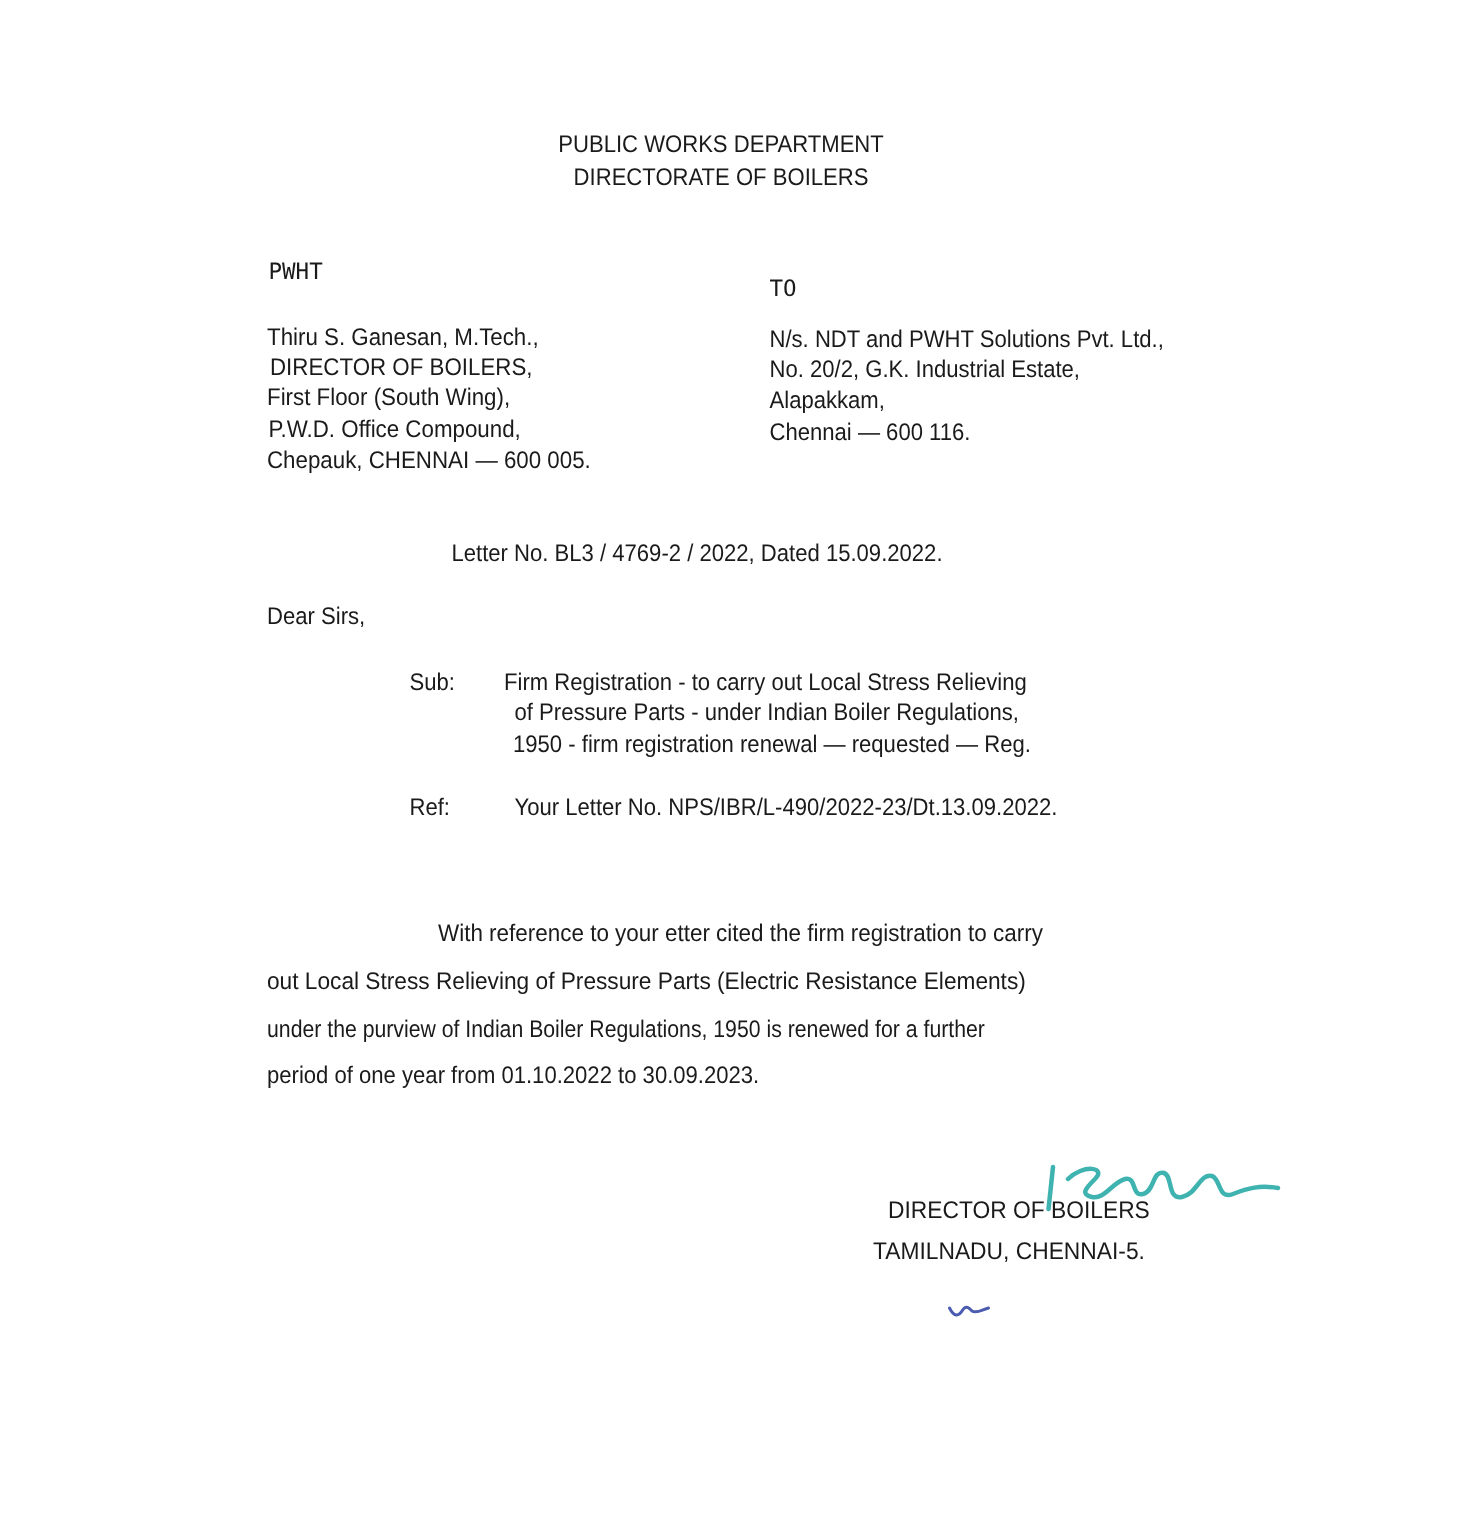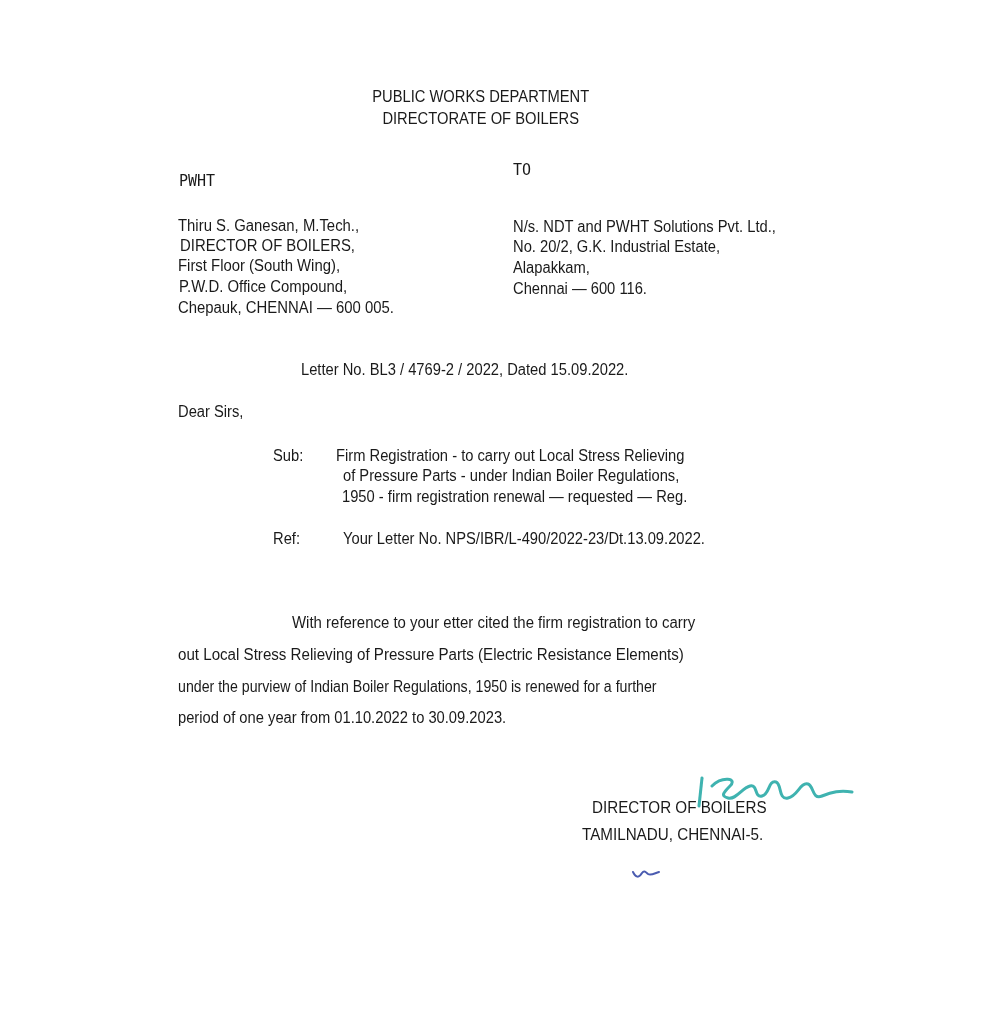--- a/index.html
+++ b/index.html
@@ -19,21 +19,21 @@
 <div class="abs hdr" style="top:88px;">PUBLIC WORKS DEPARTMENT</div>
 <div class="abs hdr" style="top:110px;">DIRECTORATE OF BOILERS</div>
 
 <div class="abs lbl" style="left:179px; top:172px;">PWHT</div>
 <div class="abs from-line" style="left:178px; top:216px;">Thiru S. Ganesan,  M.Tech.,</div>
 <div class="abs from-line" style="left:180px; top:236px;">DIRECTOR OF BOILERS,</div>
 <div class="abs from-line" style="left:178px; top:256px;">First Floor (South Wing),</div>
 <div class="abs from-line" style="left:179px; top:277px;">P.W.D. Office Compound,</div>
 <div class="abs from-line" style="left:178px; top:298px;">Chepauk, CHENNAI — 600 005.</div>
 
-<div class="abs lbl" style="left:513px; top:161px;">TO</div>
+<div class="abs lbl" style="left:513px; top:183px;">TO</div>
 <div class="abs to-line" style="left:513px; top:216px;">N/s. NDT and PWHT Solutions Pvt. Ltd.,</div>
 <div class="abs to-line" style="left:513px; top:236px;">No. 20/2, G.K. Industrial Estate,</div>
 <div class="abs to-line" style="left:513px; top:257px;">Alapakkam,</div>
 <div class="abs to-line" style="left:513px; top:278px;">Chennai — 600 116.</div>
 
 <div class="abs body-text" style="left:301px; top:361px;">Letter No. BL3 / 4769-2 / 2022, Dated 15.09.2022.</div>
 
 <div class="abs body-text" style="left:178px; top:403px;">Dear Sirs,</div>
 
 <div class="abs body-text" style="left:273px; top:447px;">Sub:</div>

